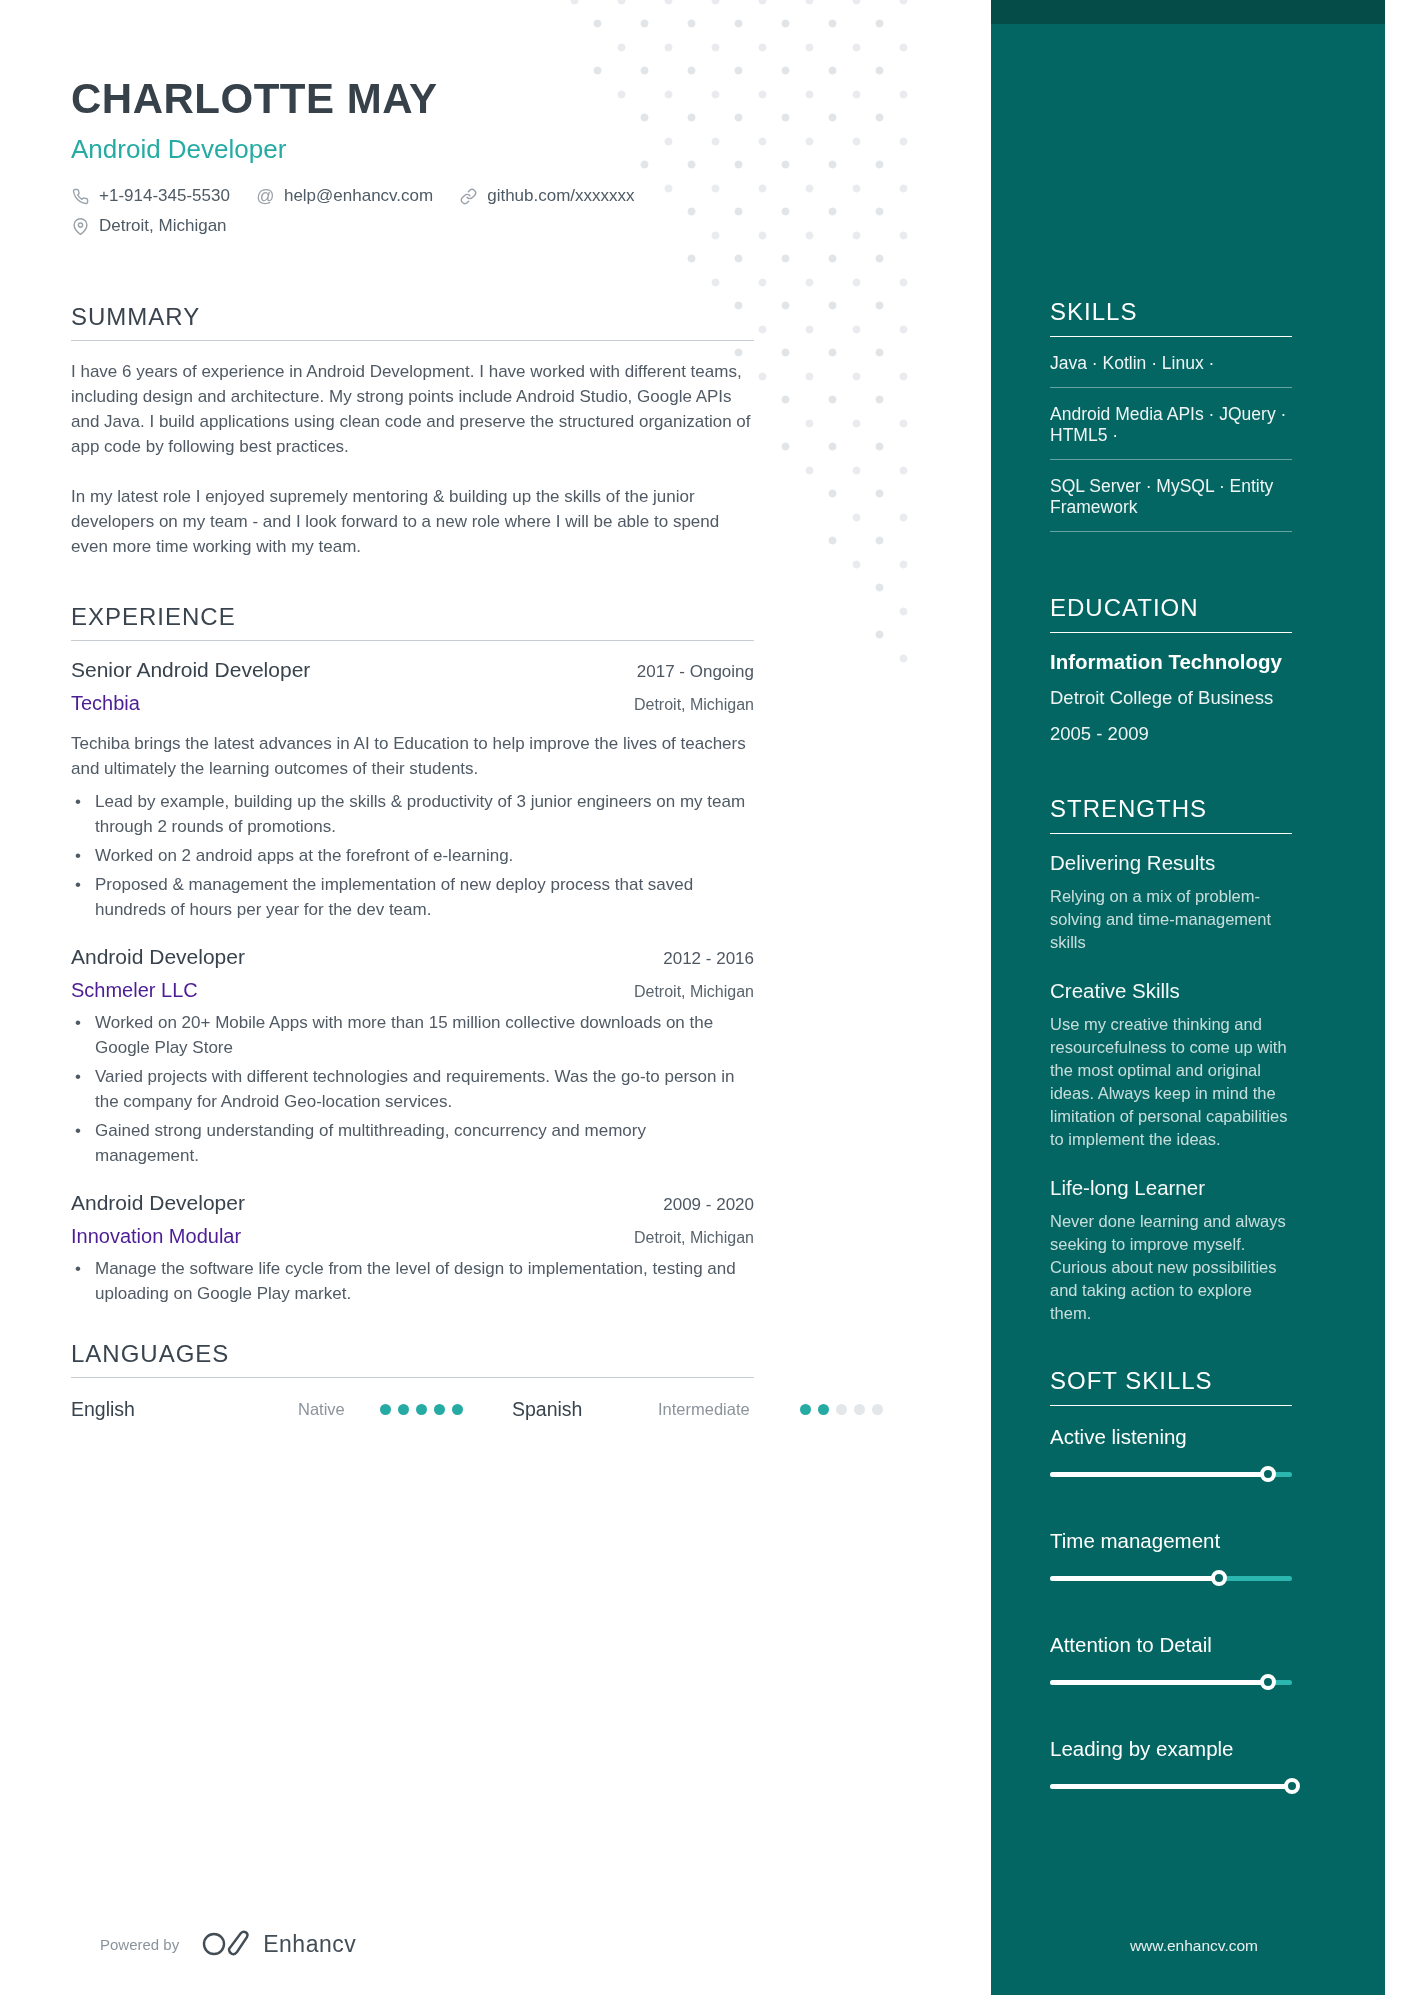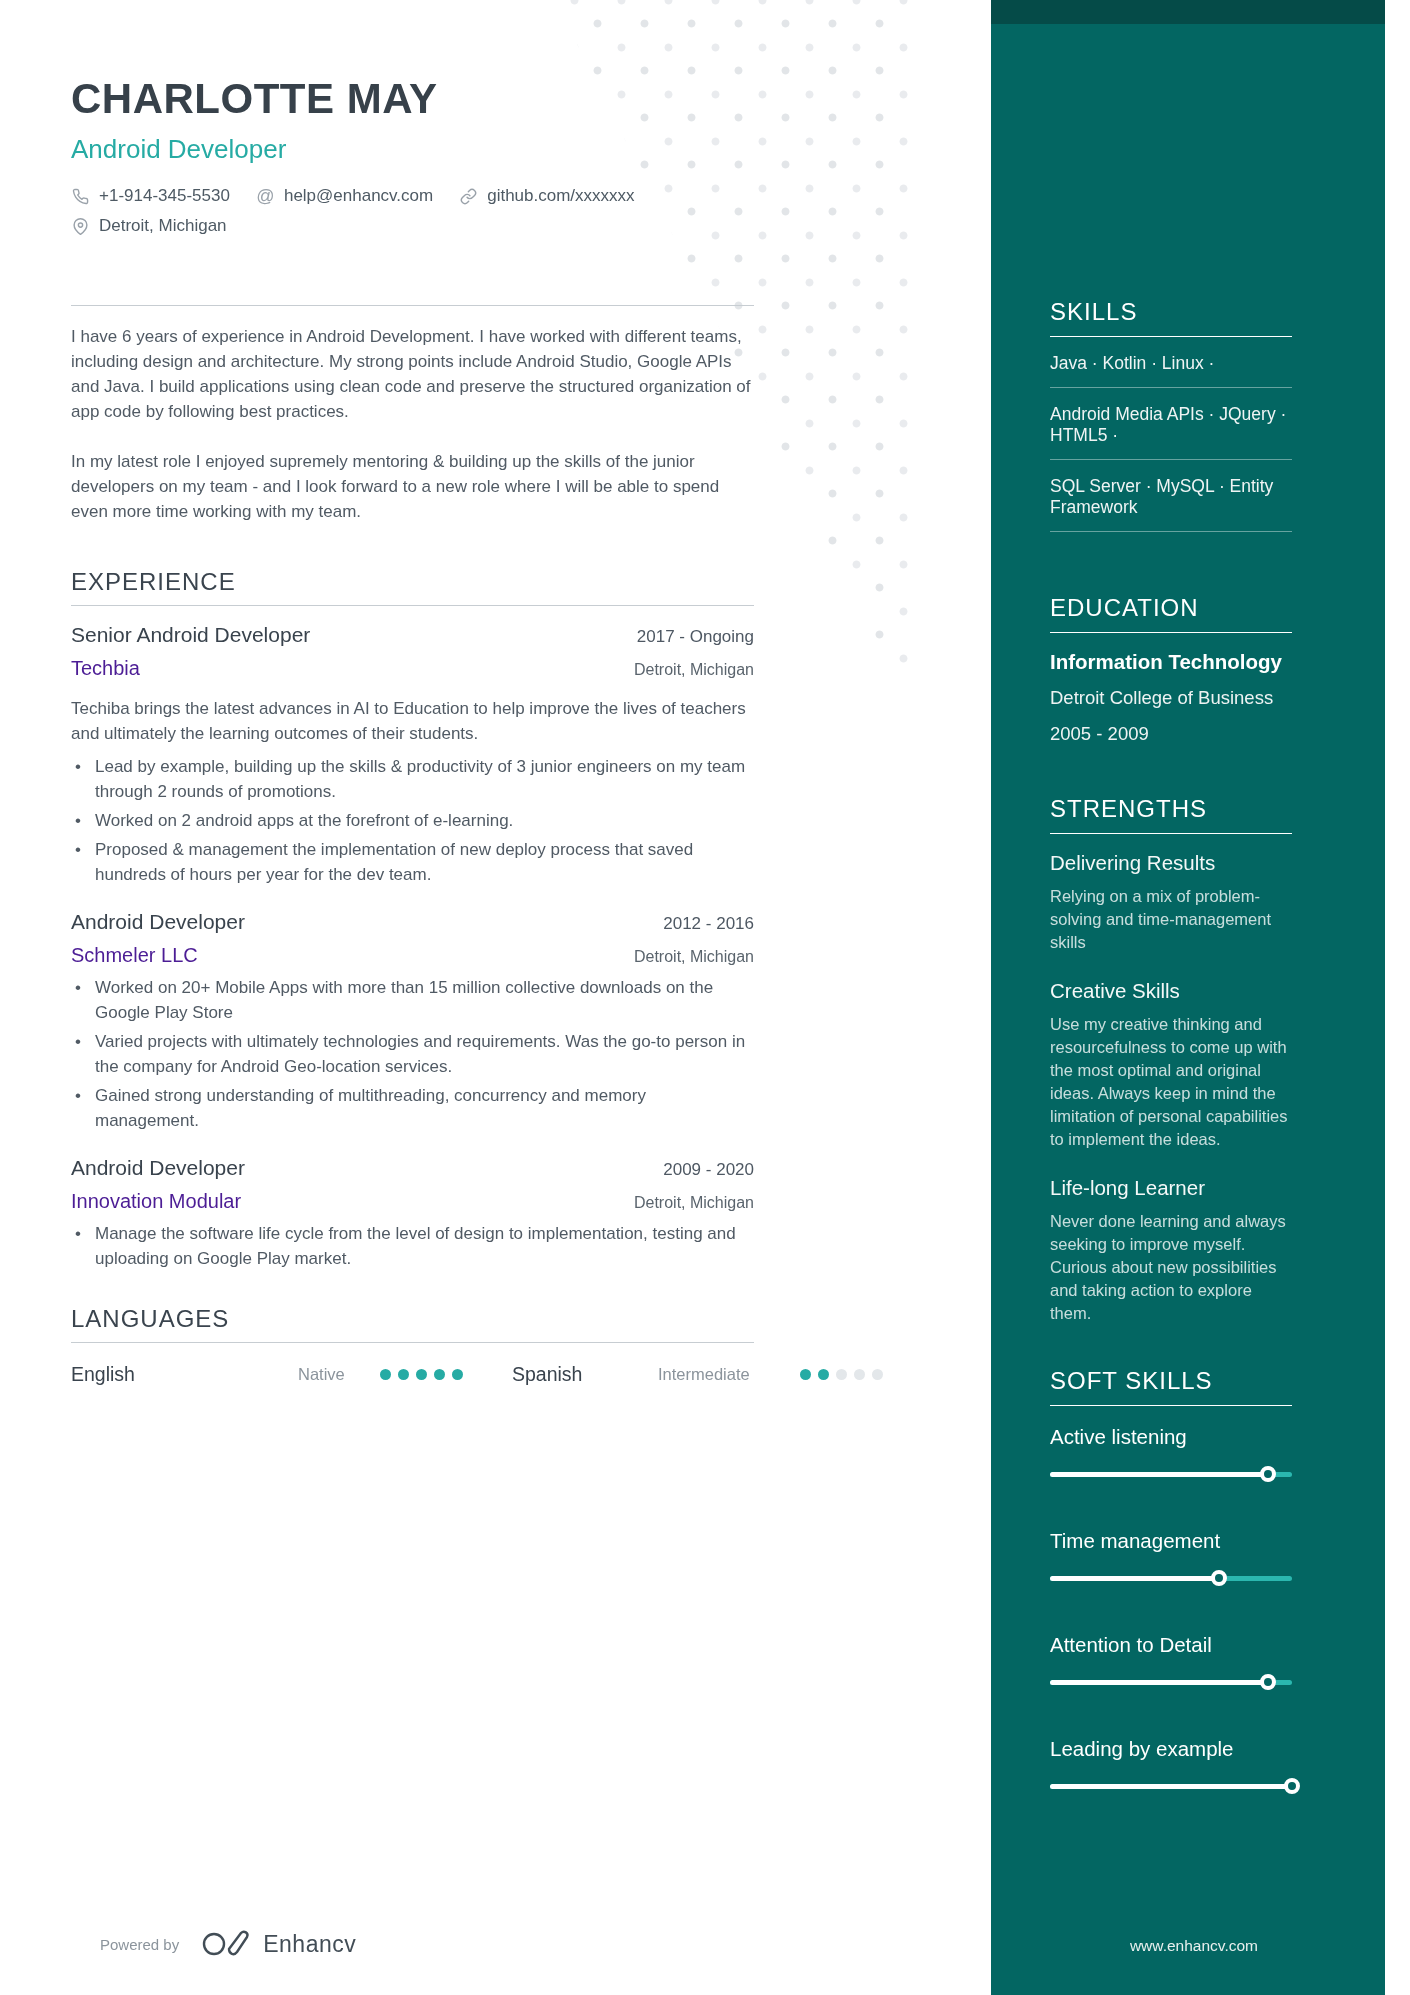--- a/index.html
+++ b/index.html
@@ -146,20 +146,21 @@
                 <circle cx="12" cy="10" r="3"></circle>
               </svg>
           </span>
           <span>Detroit, Michigan</span>
         </span>
       </div>
     </div>
   </div>
 
   <div class="section summary-section">
+    <div class="sec-heading">SUMMARY</div>
     <hr class="sec-divider">
     <p class="summary-text">I have 6 years of experience in Android Development. I have worked with different teams, including design and architecture. My strong points include Android Studio, Google APIs and Java. I build applications using clean code and preserve the structured organization of app code by following best practices.</p>
     <p class="summary-text">In my latest role I enjoyed supremely mentoring &amp; building up the skills of the junior developers on my team - and I look forward to a new role where I will be able to spend even more time working with my team.</p>
   </div>
 
   <div class="section experience-section">
     <div class="sec-heading">EXPERIENCE</div>
     <hr class="sec-divider">
 
     <div class="job">
@@ -183,21 +184,21 @@
       <div class="job-title-row">
         <span class="job-title">Android Developer</span>
         <span class="job-dates">2012 - 2016</span>
       </div>
       <div class="job-company-row">
         <span class="job-company">Schmeler LLC</span>
         <span class="job-location">Detroit, Michigan</span>
       </div>
       <div class="job-bullets">
         <div class="bullet">Worked on 20+ Mobile Apps with more than 15 million collective downloads on the Google Play Store</div>
-        <div class="bullet">Varied projects with ultimately technologies and requirements. Was the go-to person in the company for Android Geo-location services.</div>
+        <div class="bullet">Varied projects with different technologies and requirements. Was the go-to person in the company for Android Geo-location services.</div>
         <div class="bullet">Gained strong understanding of multithreading, concurrency and memory management.</div>
       </div>
     </div>
 
     <div class="job">
       <div class="job-title-row">
         <span class="job-title">Android Developer</span>
         <span class="job-dates">2009 - 2020</span>
       </div>
       <div class="job-company-row">

